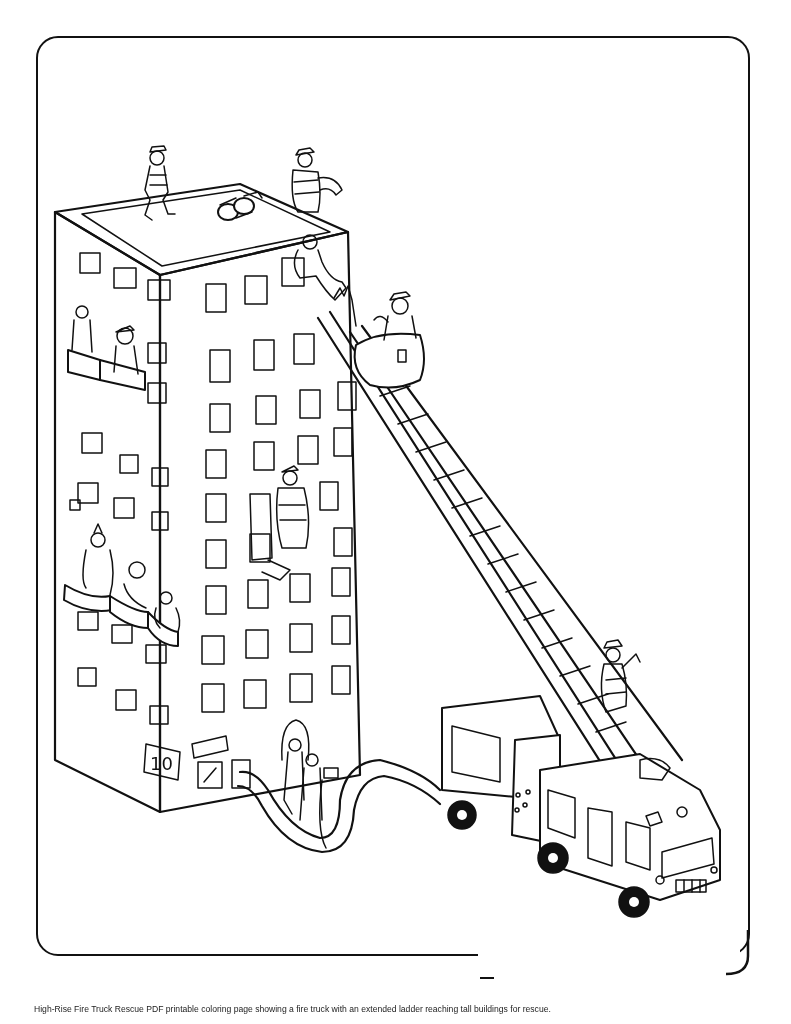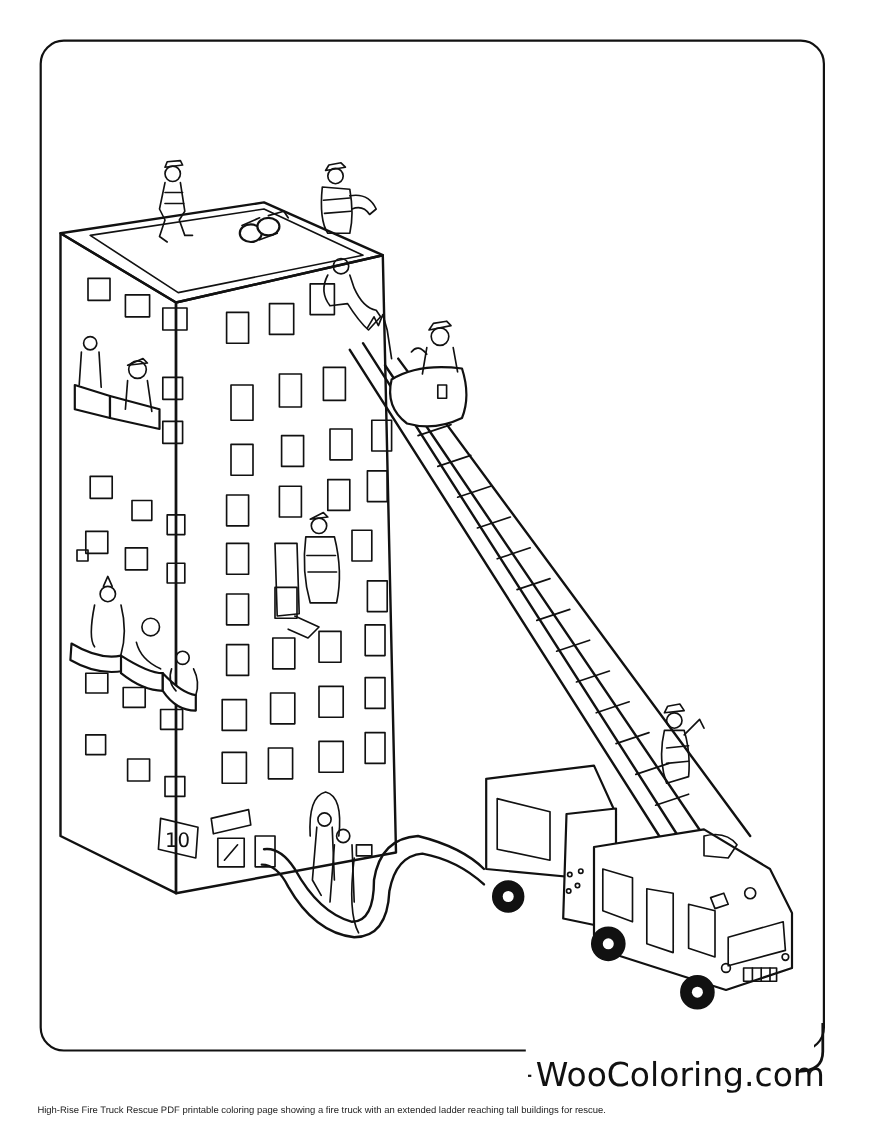--- a/index.html
+++ b/index.html
@@ -240,19 +240,18 @@
     <circle class="f" cx="634" cy="902" r="15"></circle>
       <circle cx="634" cy="902" r="5" fill="#fff"></circle>
 
     <path class="t" d="M640,760 Q660,755 670,768 L662,780 L640,778 Z"></path>
   </g>
 </svg>
 
 <div class="frame-gap"></div>
 <div class="brand">
   <span class="brand-dash"></span>
-  <span class="brand-text">WooColoring.com</span>
 </div>
 <svg style="position:absolute;left:720px;top:930px;" width="40" height="50">
   <path d="M28,0 L28,26 Q28,44 6,44" fill="none" stroke="#111" stroke-width="2.5"></path>
 </svg>
 
 <div class="caption">High-Rise Fire Truck Rescue PDF printable coloring page showing a fire truck with an extended ladder reaching tall buildings for rescue.</div>
 
 </body></html>

